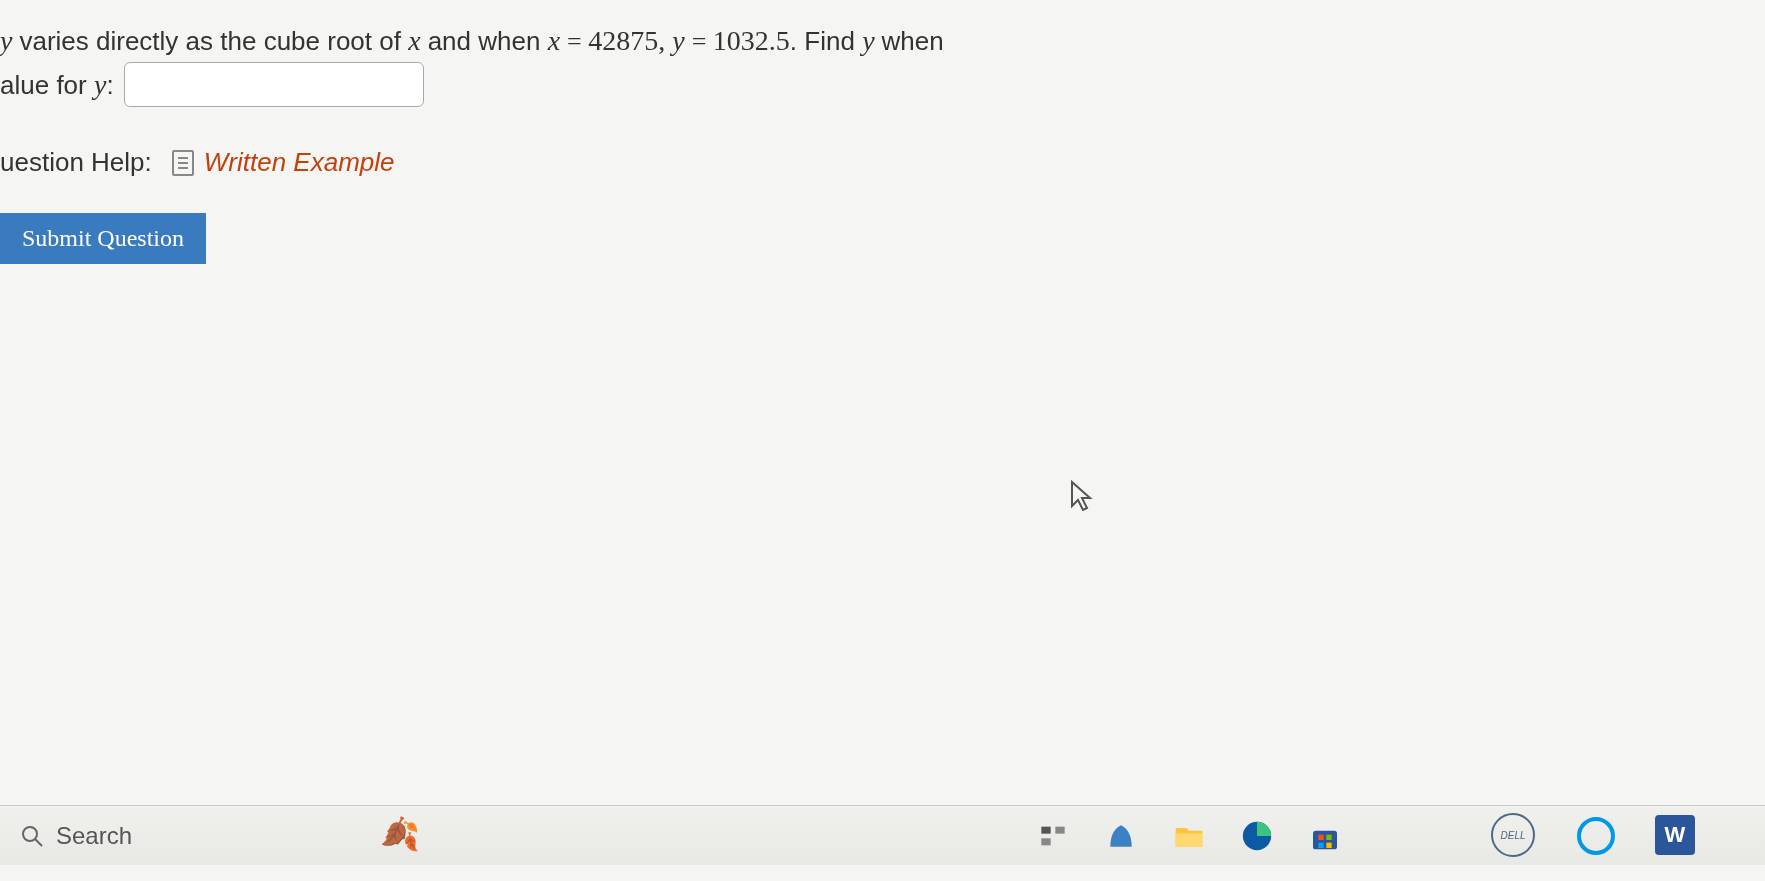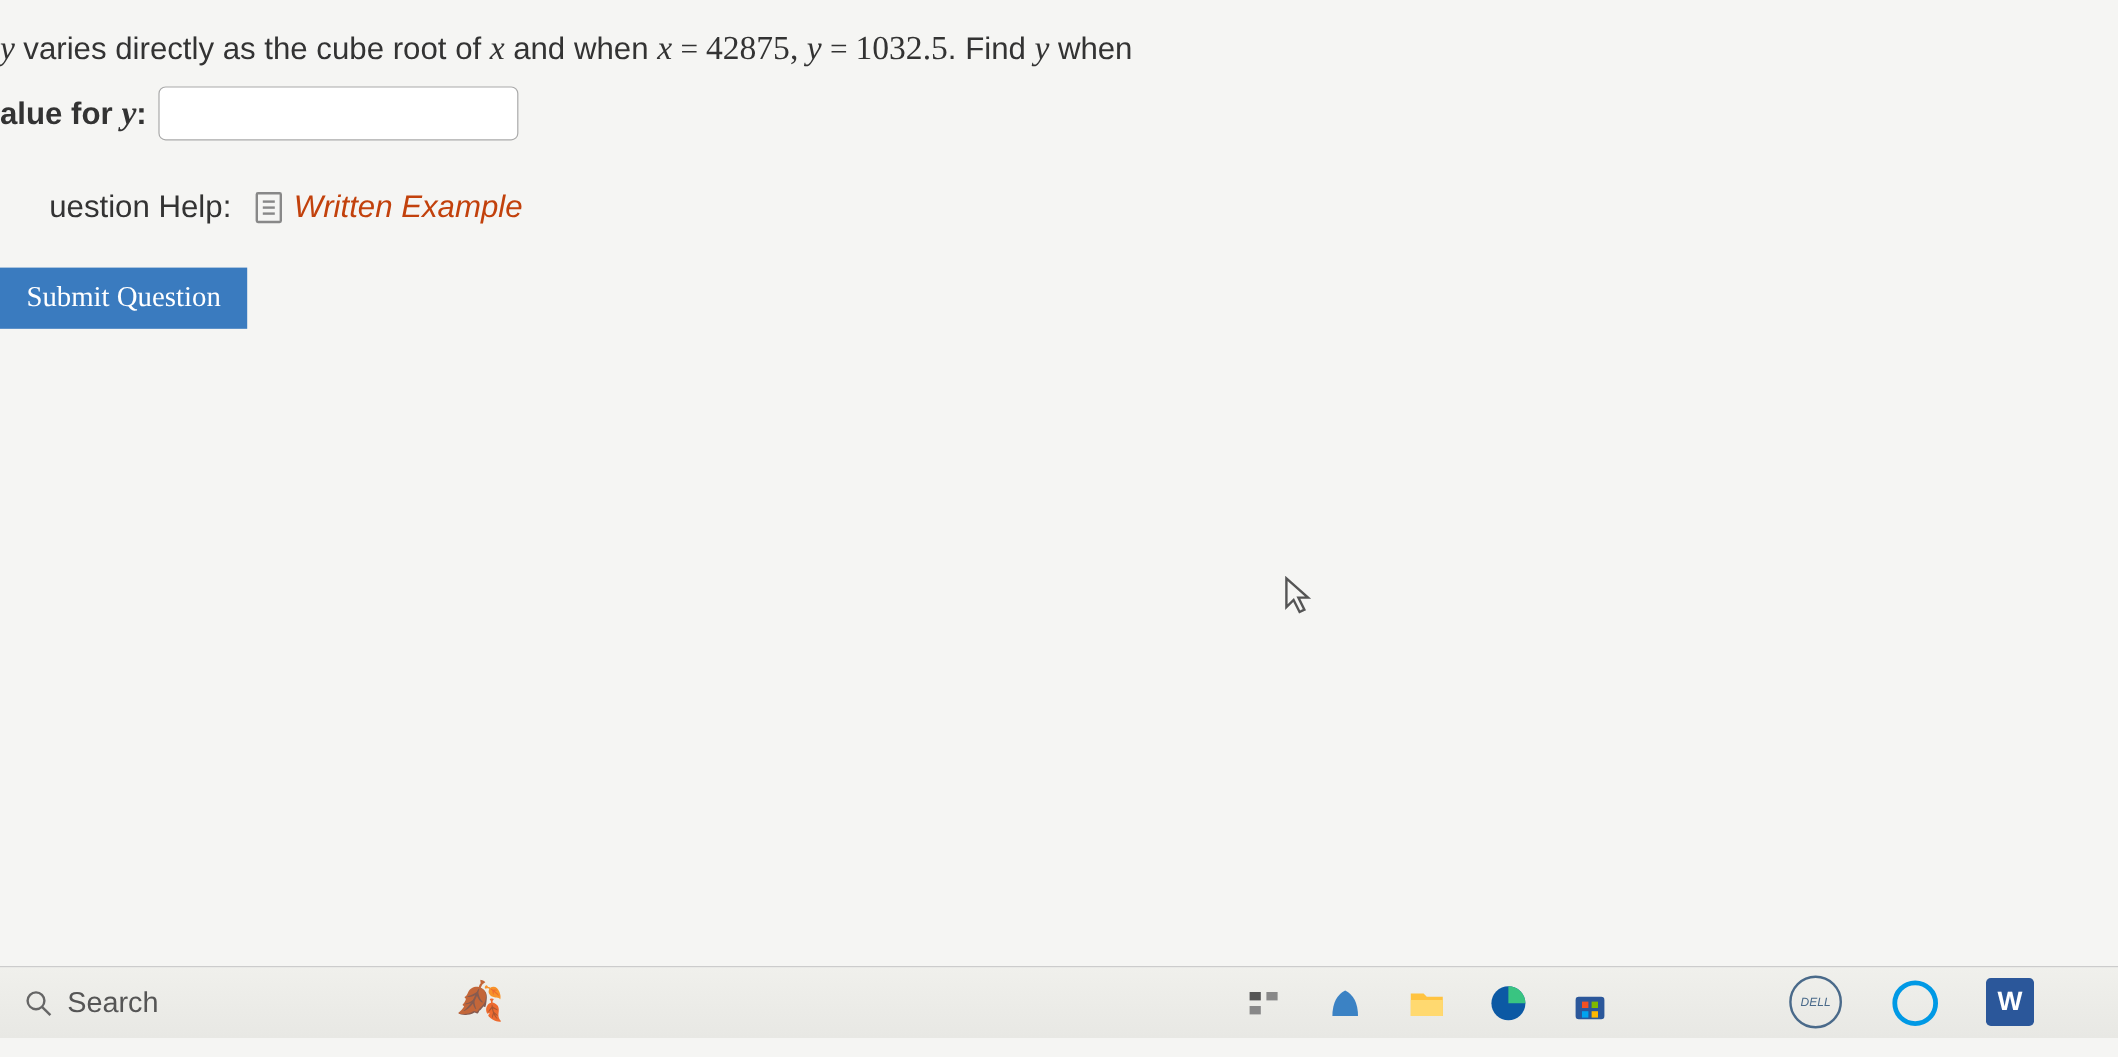--- a/index.html
+++ b/index.html
@@ -20,21 +20,21 @@
       color: #333;
     }
     .instruction {
       font-size: 26px;
       line-height: 1.4;
       margin-bottom: 30px;
     }
     .problem {
       font-size: 26px;
       line-height: 1.5;
-      margin-bottom: 10px;
+      margin-bottom: 0;
     }
     .math-var {
       font-family: 'Times New Roman', serif;
       font-style: italic;
       font-size: 28px;
     }
     .math-num {
       font-family: 'Times New Roman', serif;
       font-size: 28px;
     }
@@ -47,37 +47,35 @@
       margin-bottom: 40px;
     }
     .input-row {
       display: flex;
       align-items: center;
       margin-bottom: 40px;
     }
     .input-label {
       font-size: 26px;
       margin-right: 10px;
-      font-weight: bold;
     }
     .answer-input {
       width: 300px;
       height: 45px;
       border: 1px solid #aaa;
       border-radius: 6px;
       font-size: 22px;
       padding: 0 10px;
       background: #fff;
     }
     .help-row {
       display: flex;
       align-items: center;
       font-size: 26px;
       margin-bottom: 35px;
-      padding-left: 41px;
     }
     .help-label {
       margin-right: 20px;
     }
     .doc-icon {
       display: inline-block;
       width: 22px;
       height: 26px;
       border: 2px solid #888;
       border-radius: 2px;

